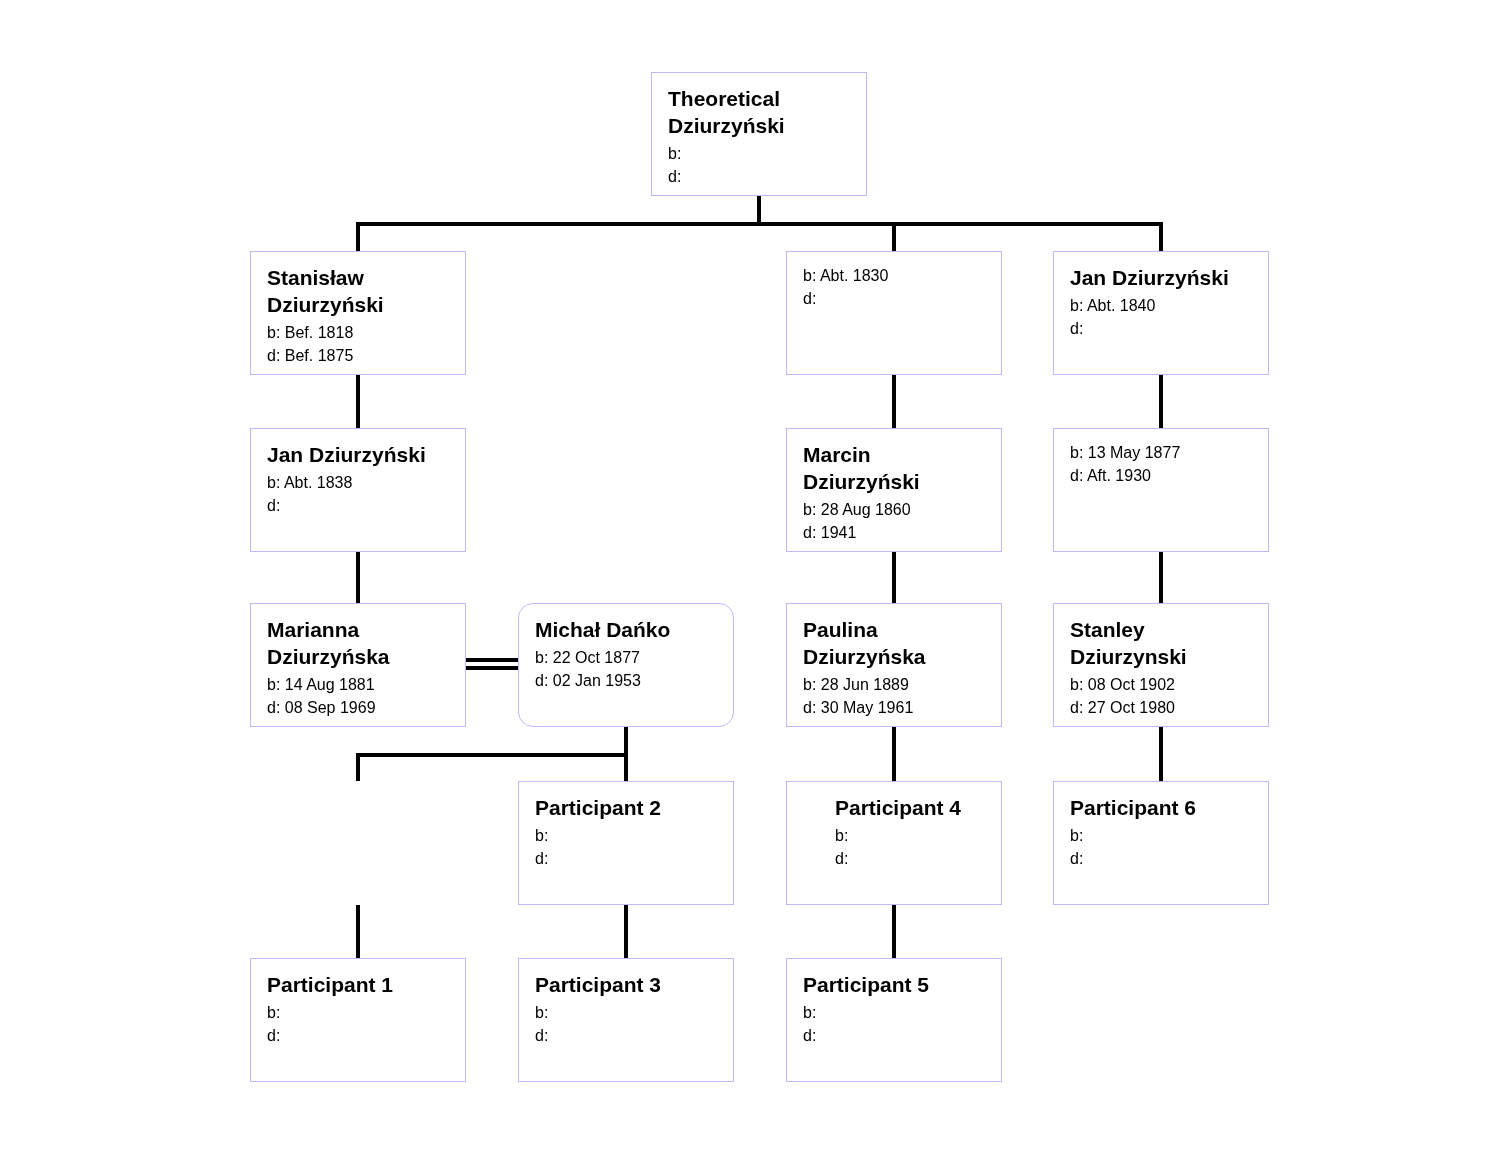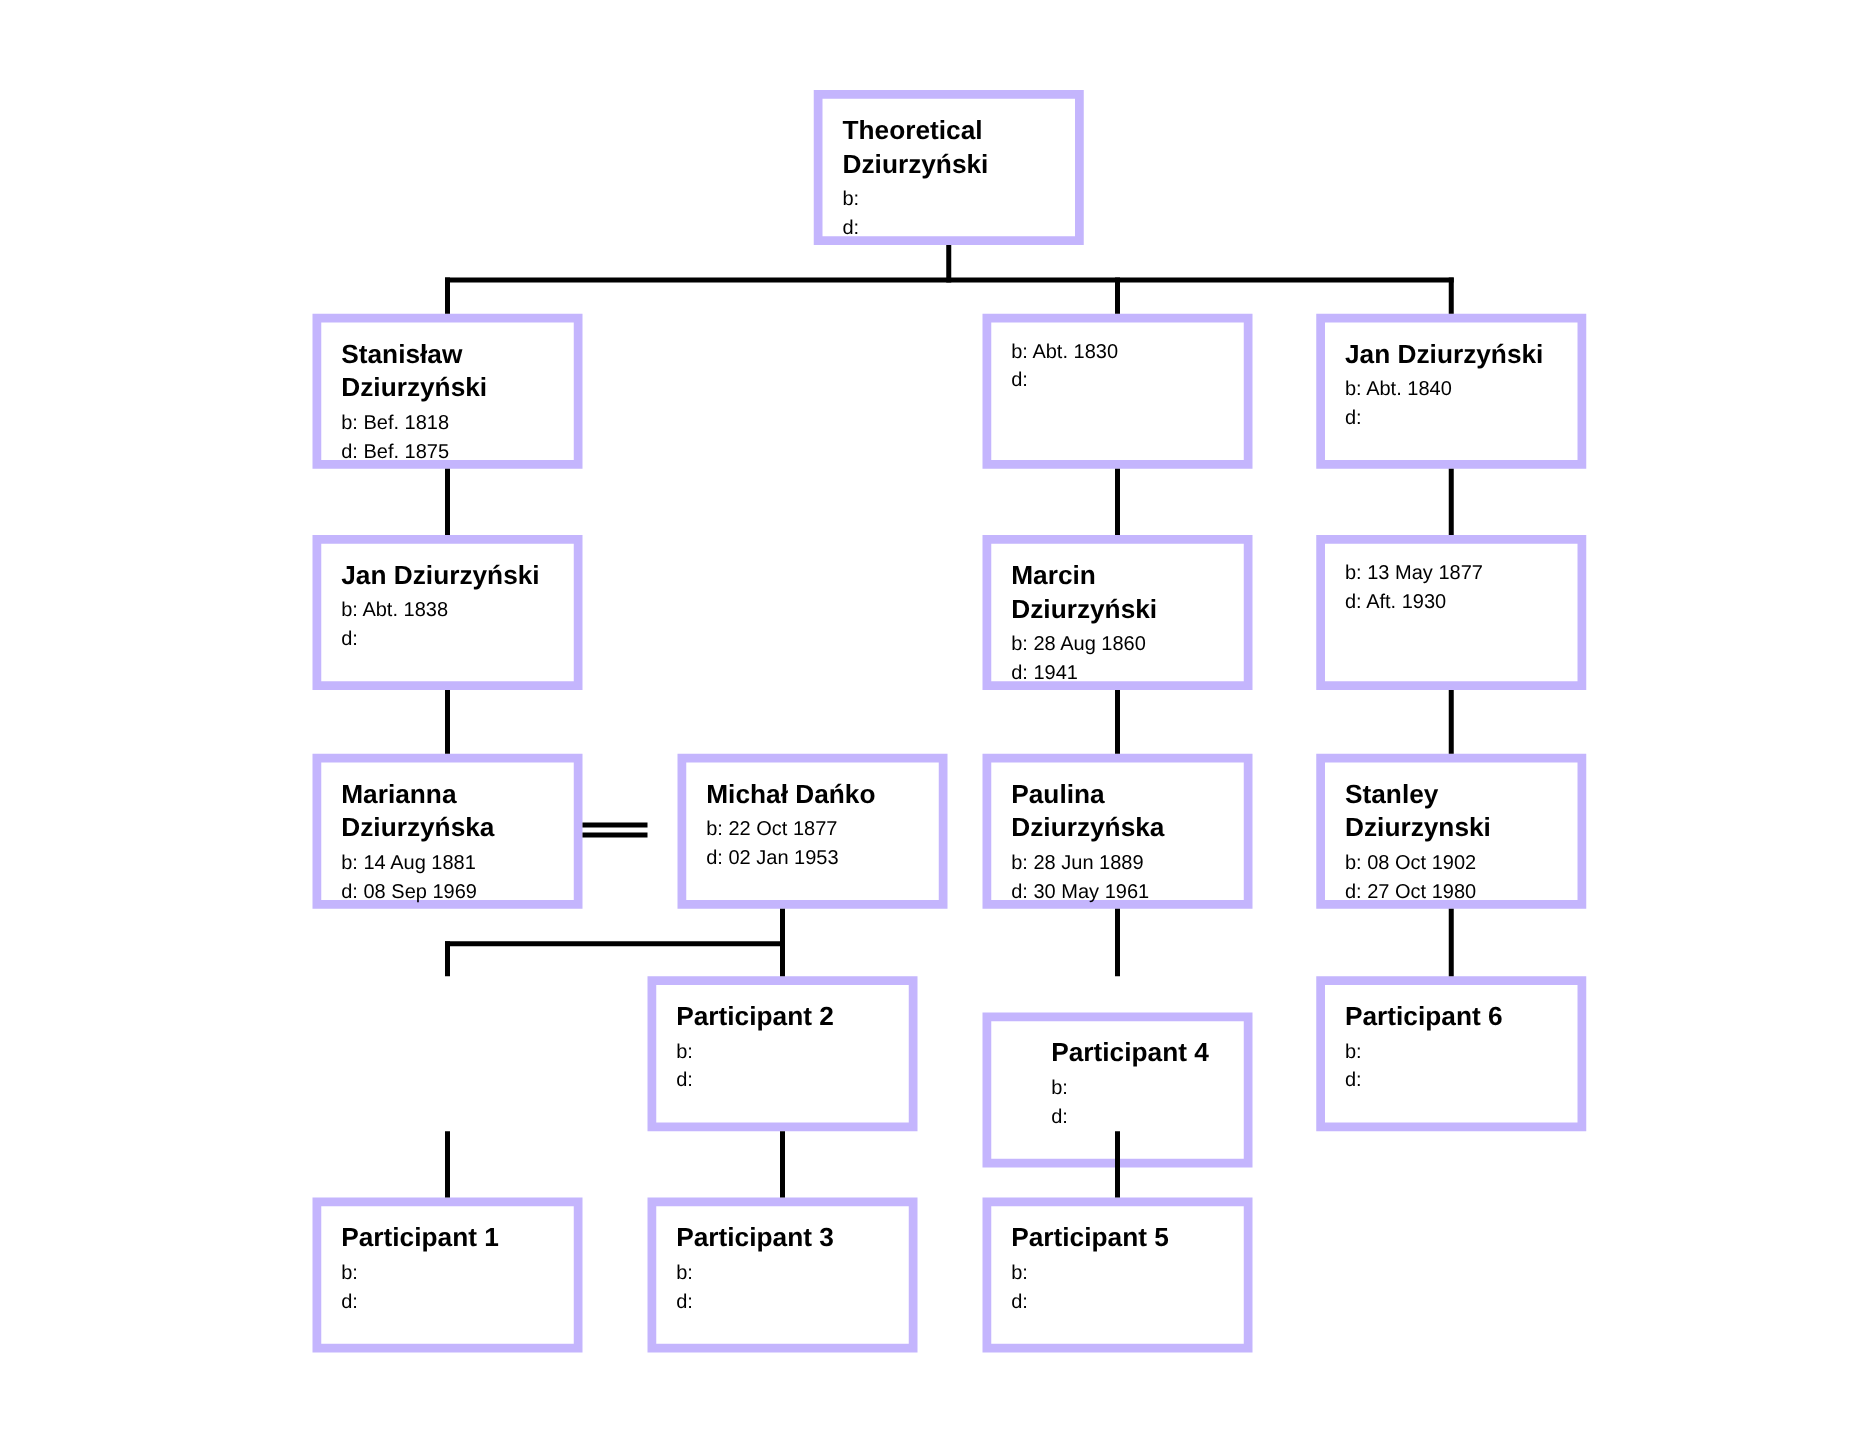--- a/index.html
+++ b/index.html
@@ -14,21 +14,21 @@
     height: 1159px;
     background: #ffffff;
     overflow: hidden;
   }
   .person-box {
     position: absolute;
     box-sizing: border-box;
     width: 216px;
     height: 124px;
     background: #ffffff;
-    border: 7px solid #c4b5fd;
+    border: 1px solid #c4b5fd;
     padding: 12px 16px 0 16px;
     color: #000000;
   }
   .person-name {
     font-size: 21px;
     font-weight: bold;
     line-height: 27px;
     margin: 0 0 3px 0;
     letter-spacing: 0px;
   }
@@ -81,42 +81,42 @@
   <div class="person-box" style="left:1053px;top:428px;">
     <div class="person-detail">b: 13 May 1877</div>
     <div class="person-detail">d: Aft. 1930</div>
   </div>
 
   <div class="person-box" style="left:250px;top:603px;">
     <div class="person-name">Marianna Dziurzyńska</div>
     <div class="person-detail">b: 14 Aug 1881</div>
     <div class="person-detail">d: 08 Sep 1969</div>
   </div>
-  <div class="person-box" style="left:542px;top:603px;">
+  <div class="person-box" style="left:518px;top:603px;border-radius:15px;">
     <div class="person-name">Michał Dańko</div>
     <div class="person-detail">b: 22 Oct 1877</div>
     <div class="person-detail">d: 02 Jan 1953</div>
   </div>
   <div class="person-box" style="left:786px;top:603px;">
     <div class="person-name">Paulina Dziurzyńska</div>
     <div class="person-detail">b: 28 Jun 1889</div>
     <div class="person-detail">d: 30 May 1961</div>
   </div>
   <div class="person-box" style="left:1053px;top:603px;">
     <div class="person-name">Stanley Dziurzynski</div>
     <div class="person-detail">b: 08 Oct 1902</div>
     <div class="person-detail">d: 27 Oct 1980</div>
   </div>
 
   <div class="person-box" style="left:518px;top:781px;">
     <div class="person-name">Participant 2</div>
     <div class="person-detail">b:</div>
     <div class="person-detail">d:</div>
   </div>
-  <div class="person-box" style="left:786px;top:810px;padding-left:48px;">
+  <div class="person-box" style="left:786px;top:781px;padding-left:48px;">
     <div class="person-name">Participant 4</div>
     <div class="person-detail">b:</div>
     <div class="person-detail">d:</div>
   </div>
   <div class="person-box" style="left:1053px;top:781px;">
     <div class="person-name">Participant 6</div>
     <div class="person-detail">b:</div>
     <div class="person-detail">d:</div>
   </div>
 

